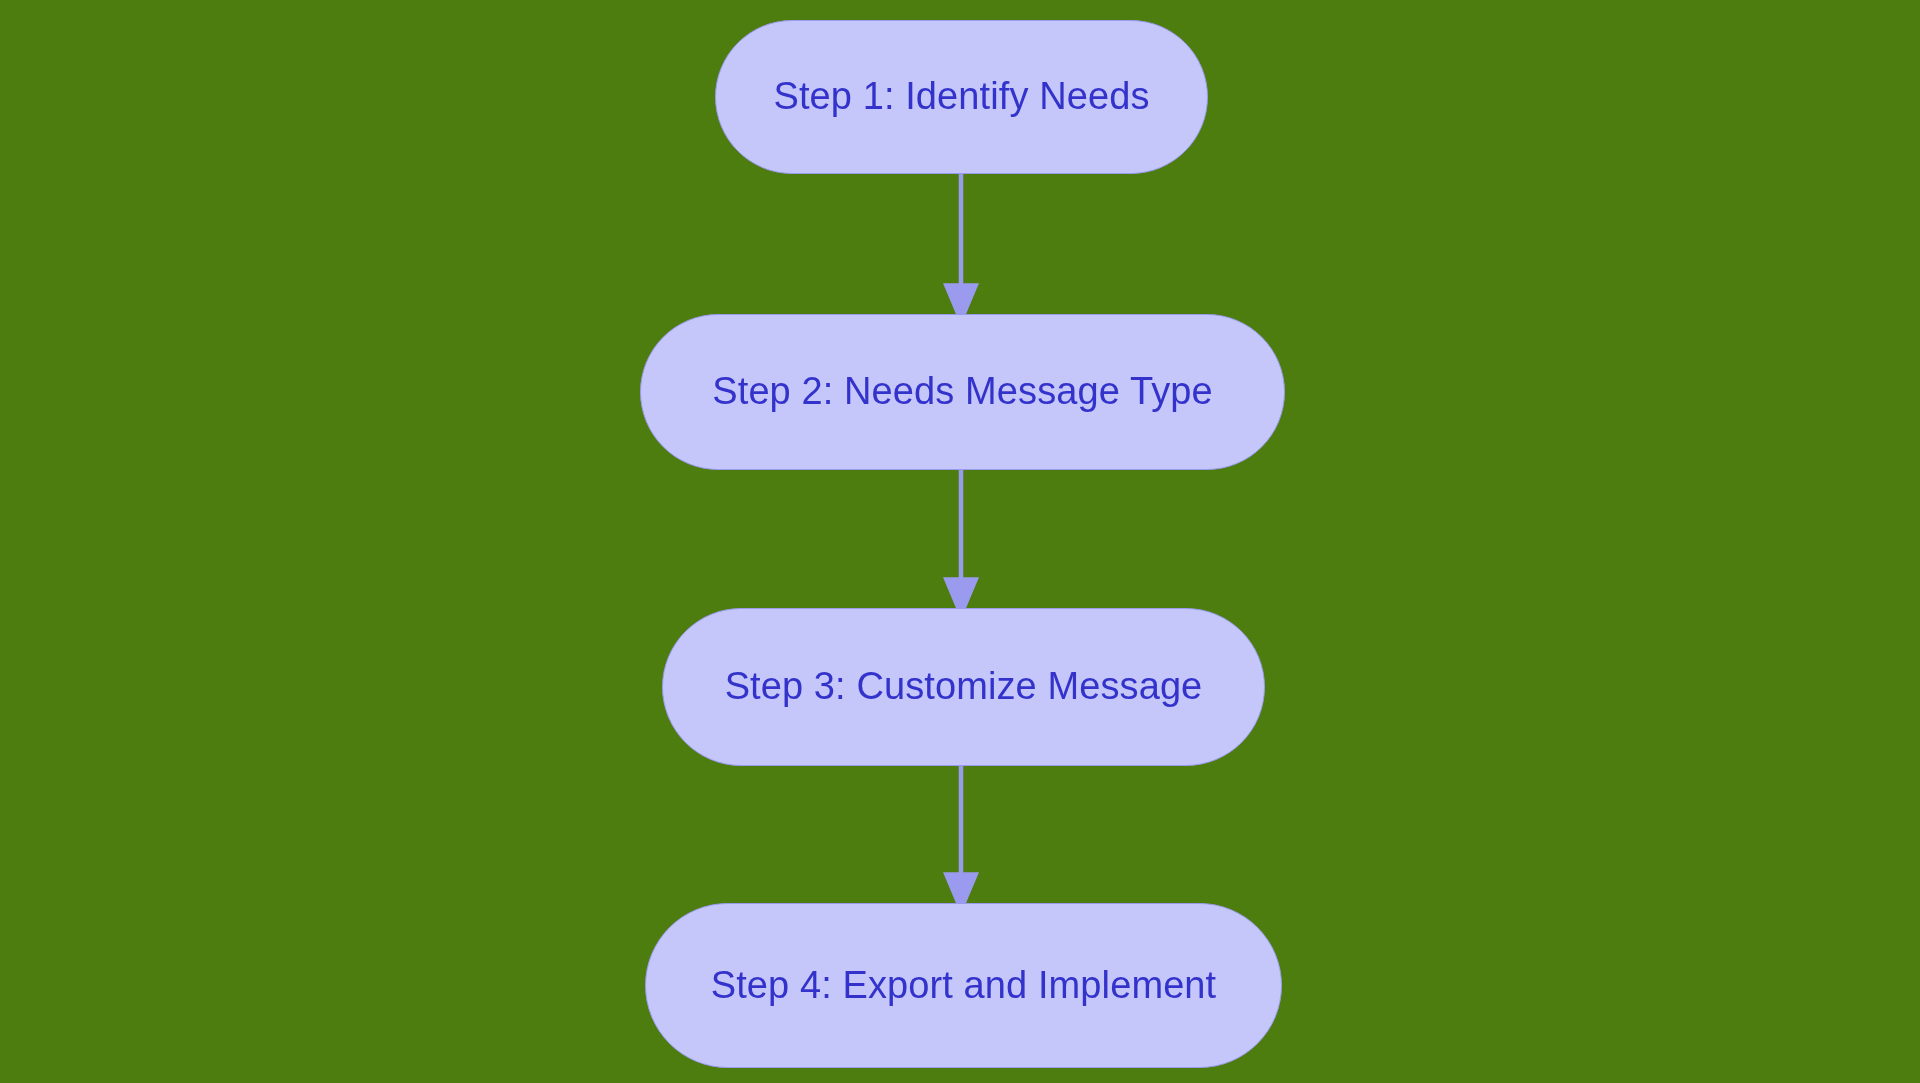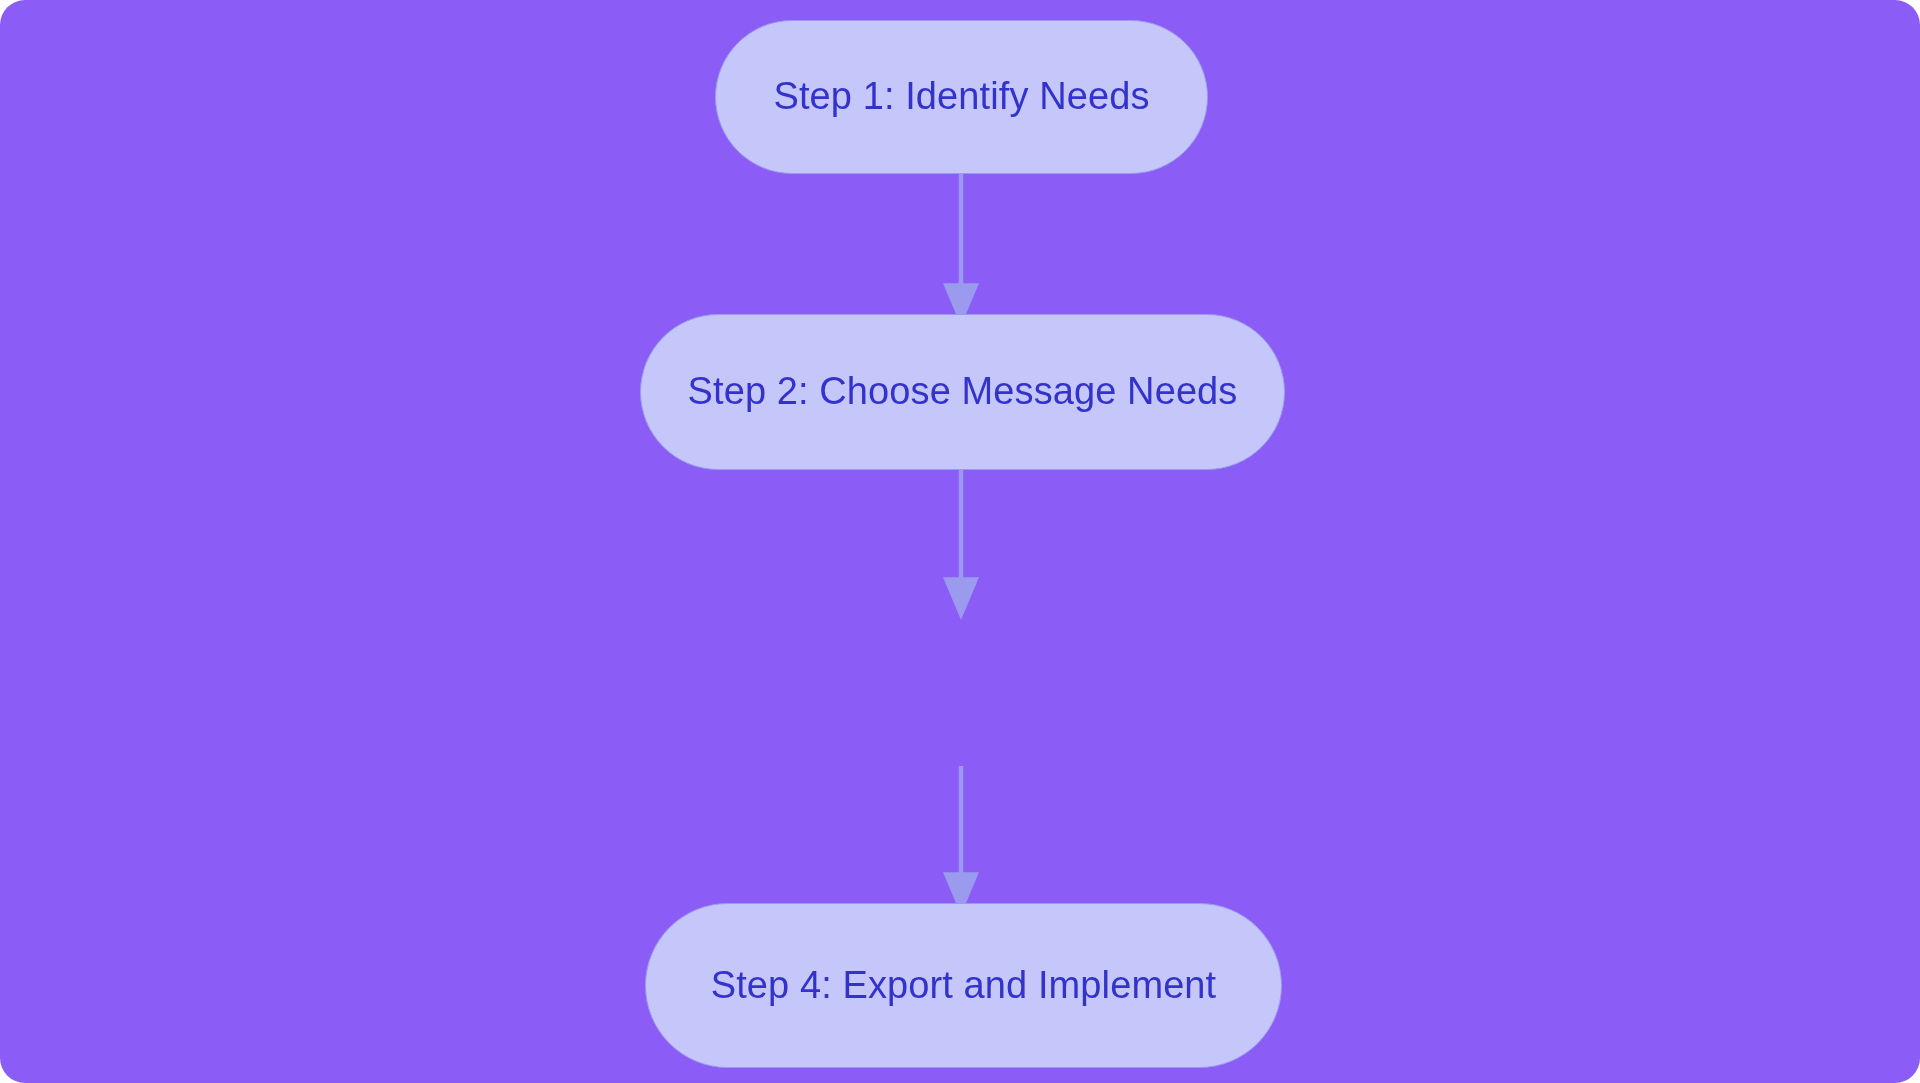--- a/index.html
+++ b/index.html
@@ -10,22 +10,21 @@
   body {
     width: 1920px;
     height: 1083px;
     font-family: "Liberation Sans", sans-serif;
     overflow: hidden;
   }
   #flowchart-canvas {
     position: relative;
     width: 1920px;
     height: 1083px;
-    background: #8b5cf6;
-    border-radius: 25px;
+    background: #4d7c0f;
   }
   .flow-node {
     position: absolute;
     box-sizing: border-box;
     display: flex;
     align-items: center;
     justify-content: center;
     background: #c5c6fa;
     border: 1.6px solid #9a9bee;
     border-radius: 999px;
@@ -72,21 +71,24 @@
     <line x1="961" y1="470" x2="961" y2="579" stroke="#9a9bee" stroke-width="4.5" marker-end="url(#arrowhead)"></line>
 
     <line x1="961" y1="766" x2="961" y2="874" stroke="#9a9bee" stroke-width="4.5" marker-end="url(#arrowhead)"></line>
   </svg>
 
   <div class="flow-node" id="node-1">
     <span class="node-label">Step 1: Identify Needs</span>
   </div>
 
   <div class="flow-node" id="node-2">
-    <span class="node-label">Step 2: Choose Message Needs</span>
+    <span class="node-label">Step 2: Needs Message Type</span>
   </div>
 
+  <div class="flow-node" id="node-3">
+    <span class="node-label">Step 3: Customize Message</span>
+  </div>
 
   <div class="flow-node" id="node-4">
     <span class="node-label">Step 4: Export and Implement</span>
   </div>
 
 </div>
 
 </body></html>

